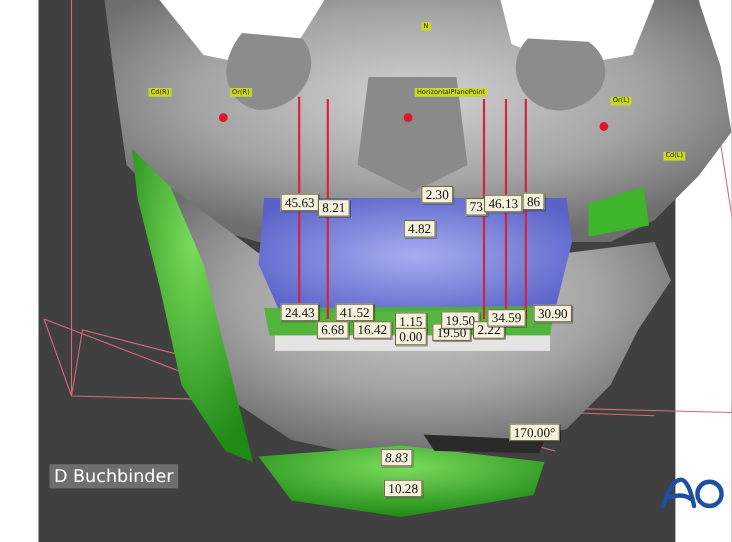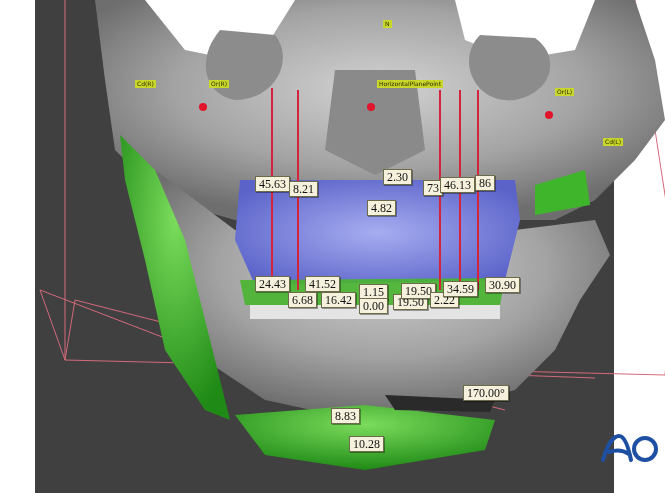--- a/index.html
+++ b/index.html
@@ -98,22 +98,23 @@
   <div class="meas" style="left:253px;top:292px;">6.68</div>
   <div class="meas" style="left:286px;top:292px;">16.42</div>
   <div class="meas" style="left:324px;top:284px;">1.15</div>
   <div class="meas" style="left:324px;top:298px;text-align:center;">0.00</div>
   <div class="meas" style="left:358px;top:294px;">19.50</div>
   <div class="meas" style="left:366px;top:283px;">19.50</div>
   <div class="meas" style="left:395px;top:292px;">2.22</div>
   <div class="meas" style="left:408px;top:281px;">34.59</div>
   <div class="meas" style="left:450px;top:277px;">30.90</div>
 
-  <div class="meas" style="left:296px;top:408px;">8.83</div>
+  <div class="meas" style="left:311px;top:408px;font-style:italic;">8.83</div>
   <div class="meas" style="left:314px;top:436px;">10.28</div>
   <div class="meas" style="left:428px;top:385px;">170.00°</div>
 
+  <div class="credit">D Buchbinder</div>
 
   <svg class="logo" viewBox="0 0 60 40">
     <path d="M4 32 C8 18 14 8 20 8 C26 8 30 22 32 32 M10 24 C16 22 24 22 30 26" fill="none" stroke="#1d4fa3" stroke-width="4" stroke-linecap="round"></path>
     <circle cx="46" cy="21" r="11" fill="none" stroke="#1d4fa3" stroke-width="4"></circle>
   </svg>
 </div>
 
 </body></html>

